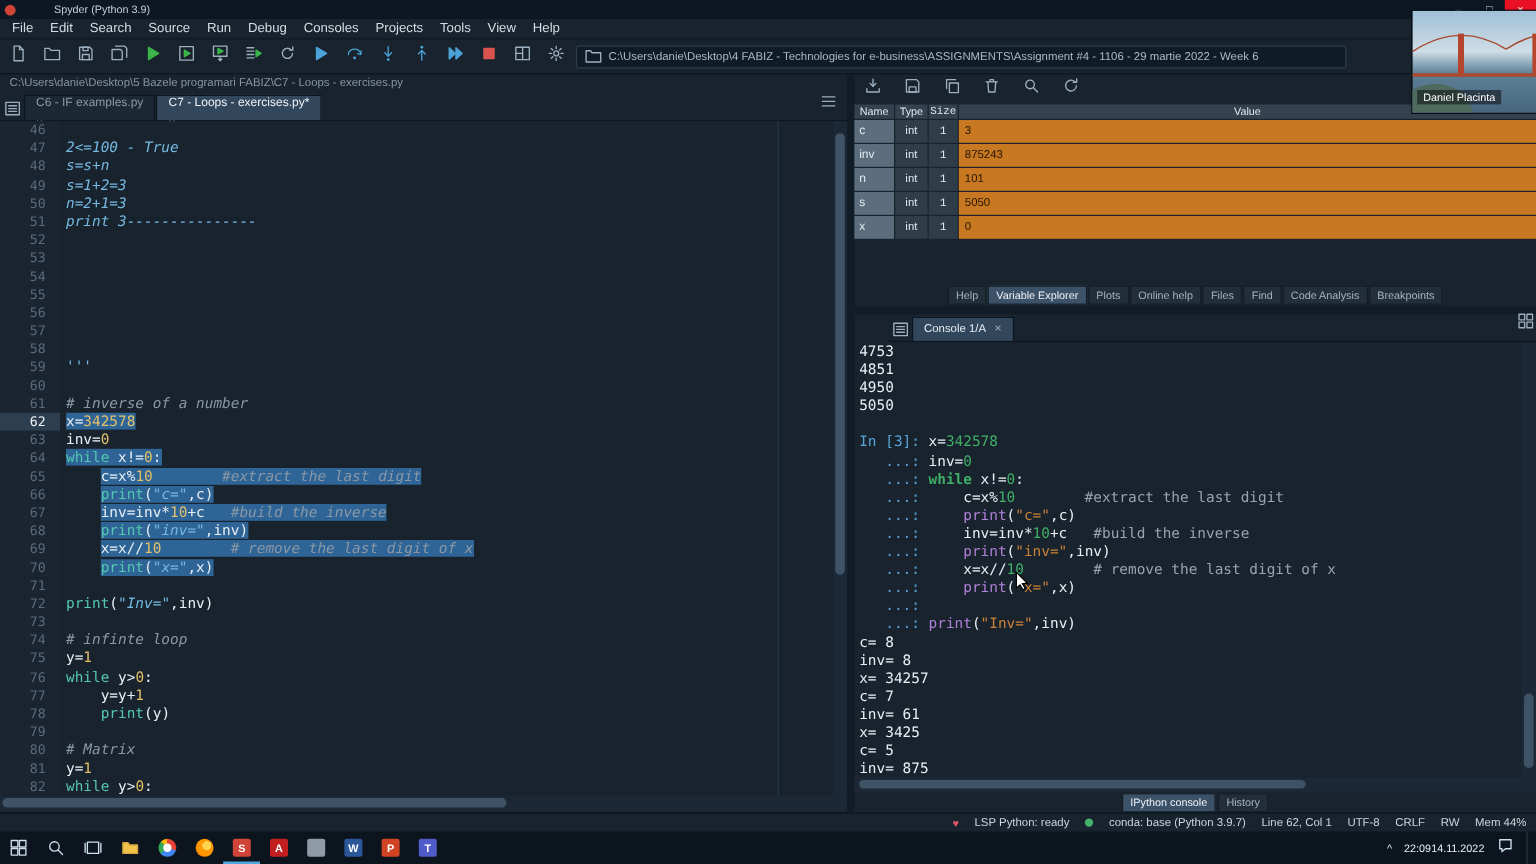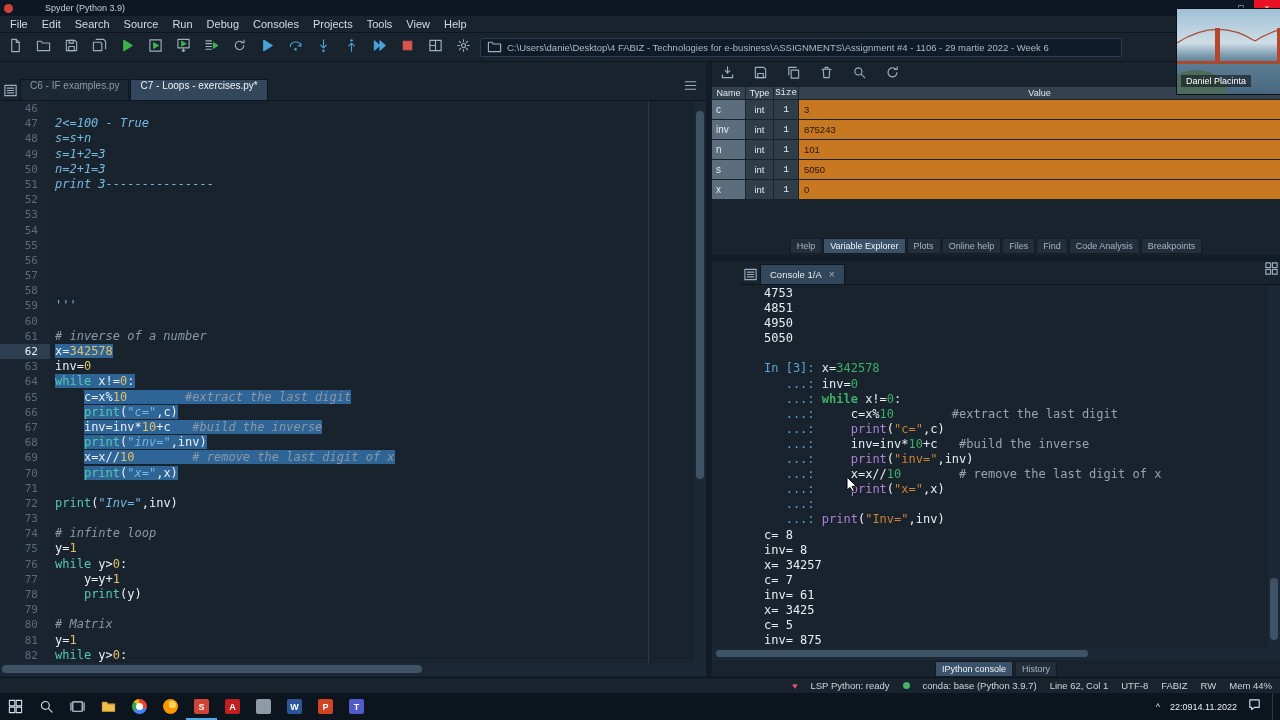--- a/index.html
+++ b/index.html
@@ -79,21 +79,21 @@
   .hsplit{position:absolute;left:712px;top:255px;width:568px;height:7px;background:#121c27;}
   
   .cs-tabbar{position:absolute;left:740px;top:262px;width:568px;height:23px;display:flex;
              align-items:flex-end;border-bottom:1px solid #0c1621;background:#19232d;}
   .pane-ico{width:20px;height:20px;display:flex;align-items:center;justify-content:center;}
   .cs-tab{height:20px;display:flex;align-items:center;gap:7px;padding:0 9px;font-size:9.5px;
           background:var(--c-active_tab_bg);color:#e6edf3;border:1px solid #0c1621;border-bottom:none;}
   .cs-actions{position:absolute;right:6px;bottom:4px;display:flex;gap:8px;}
   .console{position:absolute;left:712px;top:286px;width:554px;height:362px;overflow:hidden;
            font:12px "DejaVu Sans Mono",monospace;line-height:15.1px;padding-left:4px;}
-  .cs-row{height:15.1px;white-space:pre;color:#e9eef4;margin-left:48px;}
+  .cs-row{height:15.1px;white-space:pre;color:#e9eef4;}
   .co-o{color:#e9eef4}.co-p{color:#e9eef4}.co-pr{color:var(--c-prompt_blue)}
   .co-k{color:var(--c-console_green);font-weight:bold}.co-n{color:var(--c-console_green)}
   .co-s{color:var(--c-console_orange)}.co-c{color:#99a3ad}.co-f{color:var(--c-console_purple)}
   .cs-vscroll{position:absolute;left:1268px;top:286px;width:12px;height:362px;background:#1c2835;}
   .cs-vscroll .thumb{position:absolute;left:2px;top:292px;width:8px;height:62px;background:#3e5366;border-radius:4px;}
   .cs-hscroll{position:absolute;left:712px;top:648px;width:568px;height:12px;background:#1c2835;}
   .cs-hscroll .thumb{position:absolute;left:4px;top:2px;width:372px;height:7px;background:#3e5366;border-radius:4px;}
   .cs-tabs2{position:absolute;left:712px;top:661px;width:568px;height:16px;display:flex;
             justify-content:center;gap:2px;}
   
@@ -266,20 +266,21 @@
         </div>
       </div>
   </div>
   <div class="pathbar">
     <span><svg width="15" height="15" viewBox="0 0 16 16" fill="none" stroke="#9db0c0" stroke-width="1.2" stroke-linecap="round" stroke-linejoin="round">
           <path d="M1.5 3.5h4l1.2 1.8h7.8v8.2H1.5z"></path>
         </svg></span>
     <span class="pb-text">C:\Users\danie\Desktop\4 FABIZ - Technologies for e-business\ASSIGNMENTS\Assignment #4 - 1106 - 29 martie 2022 - Week 6</span>
   </div>
 
+  <div class="breadcrumb">C:\Users\danie\Desktop\5 Bazele programari FABIZ\C7 - Loops - exercises.py</div>
 
   <div class="ed-tabbar">
     <span class="tab-browse">
         <svg width="15" height="15" viewBox="0 0 16 16" fill="none" stroke="#9db0c0" stroke-width="1.2" stroke-linecap="round" stroke-linejoin="round">
           <rect x="2" y="2.5" width="12" height="11"></rect>
           <path d="M4.5 5.5h7M4.5 8h7M4.5 10.5h7"></path>
         </svg>
       </span>
     <div class="ed-tabs" id="ed-tabs">
         <div class="ed-tab">
@@ -606,21 +607,21 @@
       <div class="pane-tab">History</div>
     </div>
 
   <div class="statusbar">
     <span class="sb-heart">♥</span>
     <span class="sb-item">LSP Python: ready</span>
     <span class="sb-dot"></span>
     <span class="sb-item">conda: base (Python 3.9.7)</span>
     <span class="sb-item">Line 62, Col 1</span>
     <span class="sb-item">UTF-8</span>
-    <span class="sb-item">FABIZ</span>
+    <span class="sb-item">CRLF</span>
     <span class="sb-item">RW</span>
     <span class="sb-item">Mem 44%</span>
   </div>
 
   <div class="taskbar">
     <div class="tb-apps" id="tb-apps">
         <div class="tb-item">
           <svg width="15" height="15" viewBox="0 0 16 16" fill="none" stroke="#cfe0ee" stroke-width="1.2" stroke-linecap="round" stroke-linejoin="round">
             <rect x="1.5" y="1.5" width="5.8" height="5.8"></rect>
             <rect x="8.7" y="1.5" width="5.8" height="5.8"></rect>

